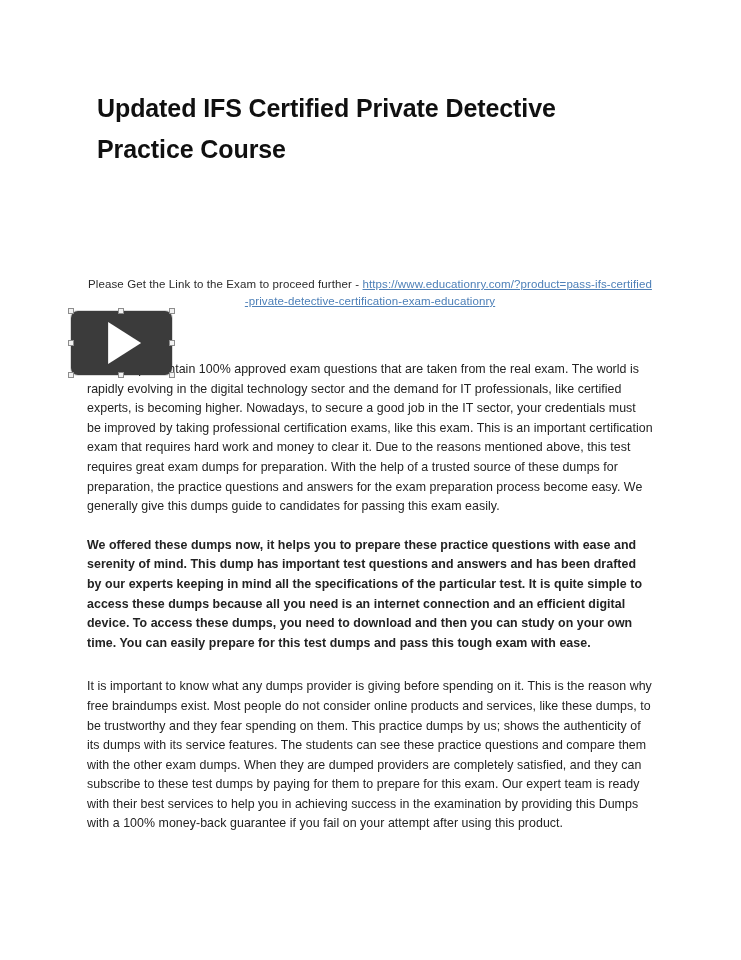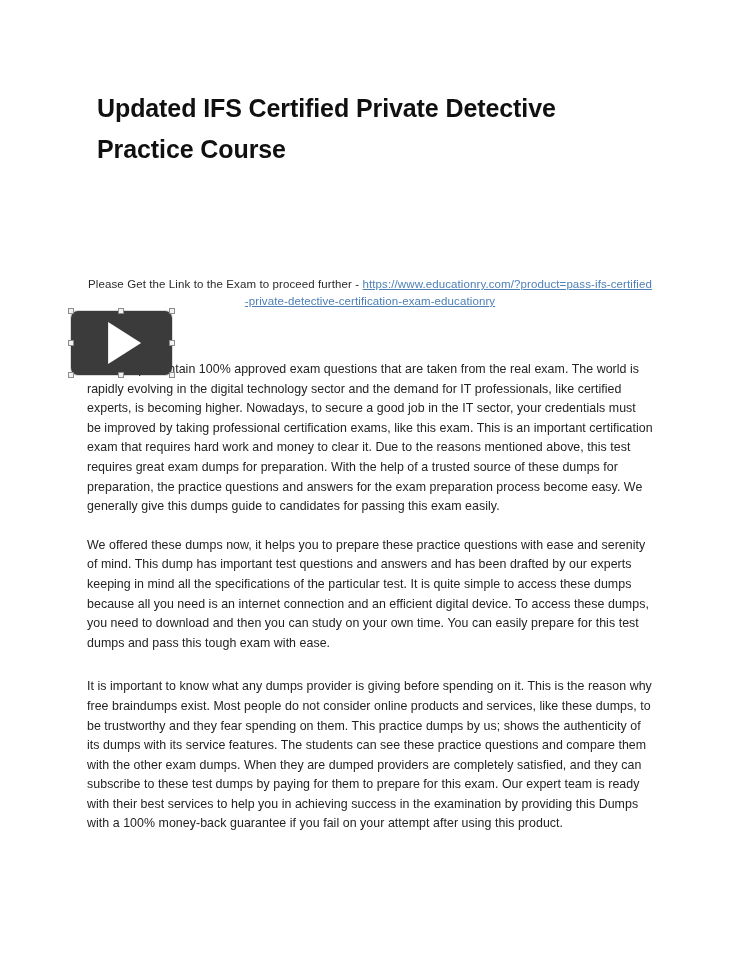--- a/index.html
+++ b/index.html
@@ -62,21 +62,21 @@
   
   .body-para {
     margin: 0;
     font-size: 12.4px;
     line-height: 19.6px;
     color: #232323;
     text-align: left;
     letter-spacing: 0.05px;
   }
   .body-para.p1 { margin-top: 50px; }
-  .body-para.p2 { margin-top: 19px; }
+  .body-para.p2 { margin-top: 19px; font-weight: bold; }
   .body-para.p3 { margin-top: 24px; }
 
   
   .video-object {
     position: absolute;
     left: 68px;
     top: 308px;
     width: 107px;
     height: 70px;
     z-index: 5;

